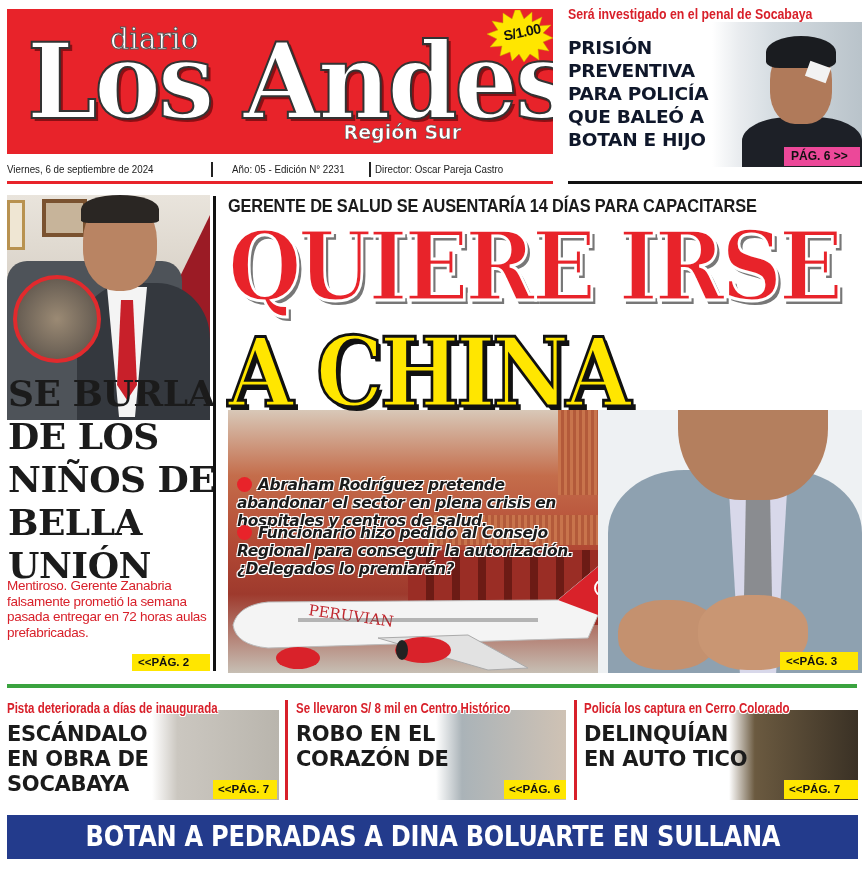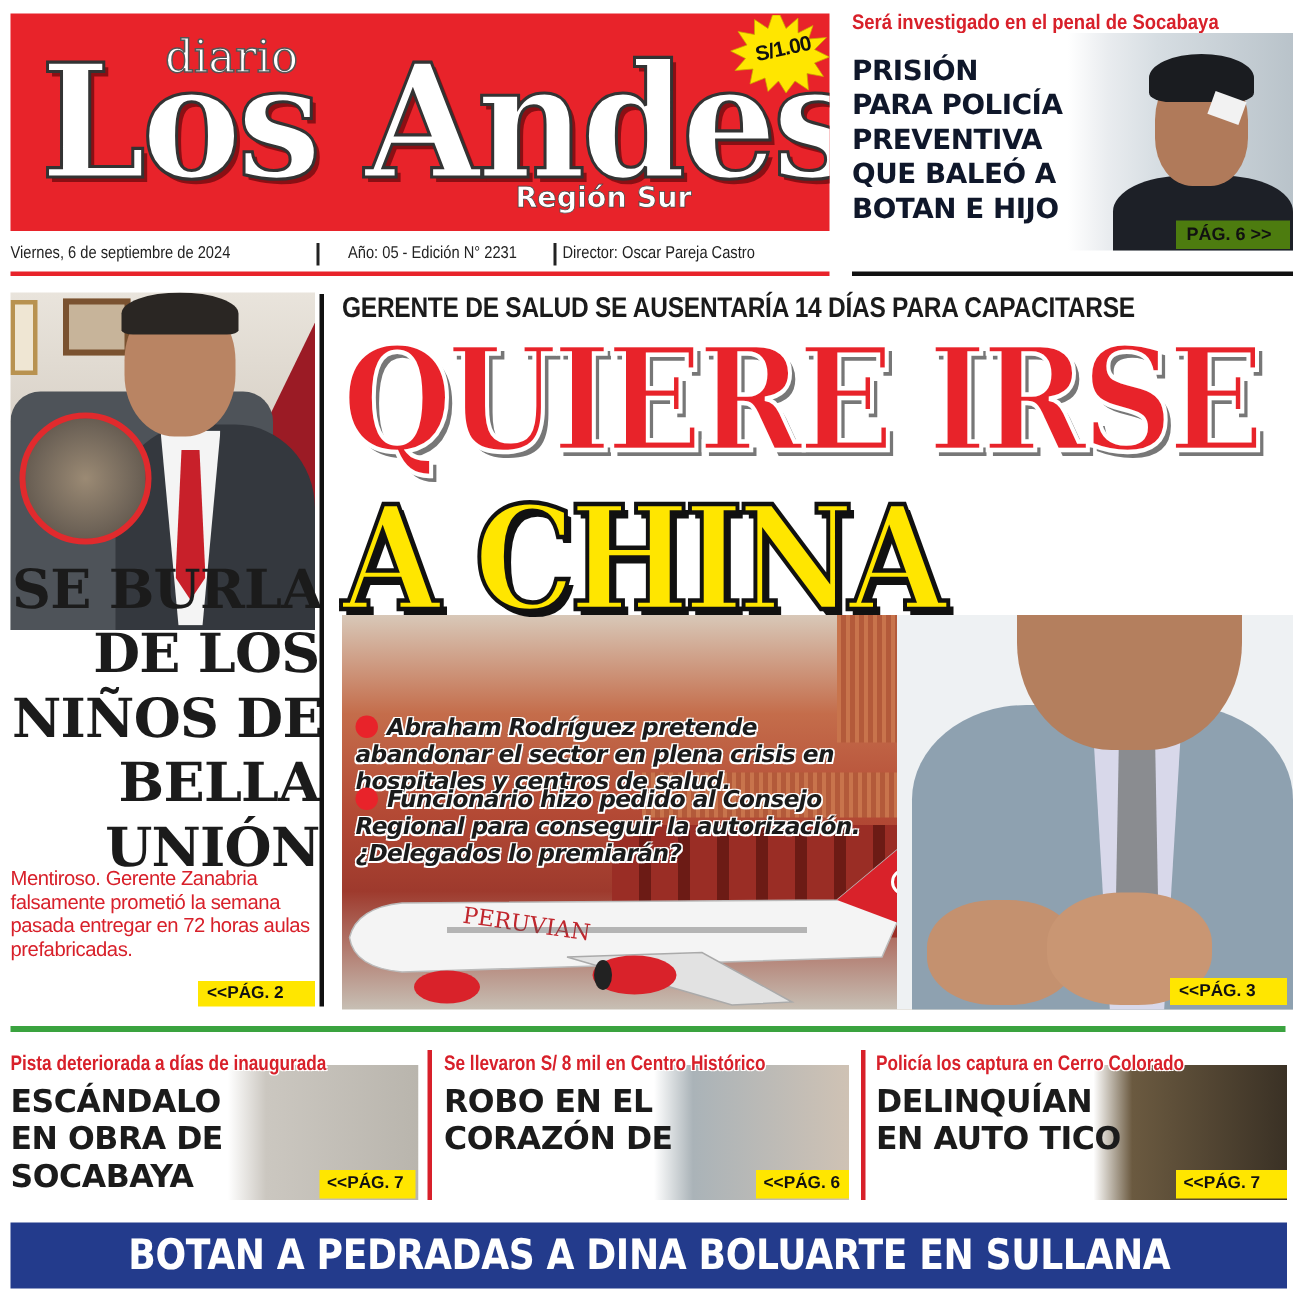--- a/index.html
+++ b/index.html
@@ -24,37 +24,37 @@
   #dateline-rule { left: 7px; top: 181px; width: 546px; height: 3px; background: #e8232a; }
 
   
   #tr-kicker { left: 568px; top: 6px; font-size: 14px; font-weight: bold; color: #d8202a; white-space: nowrap; transform: scaleX(0.88); transform-origin: left; }
   #tr-photo { left: 712px; top: 22px; width: 150px; height: 145px; background: linear-gradient(90deg, #fff 0%, #e9ecef 18%, #d6dde2 40%, #b9c3ca 100%); overflow: hidden; }
   #tr-face { position: absolute; left: 58px; top: 22px; width: 62px; height: 80px; border-radius: 45% 45% 40% 40%; background: #b07a5a; }
   #tr-hair { position: absolute; left: 54px; top: 14px; width: 70px; height: 32px; border-radius: 50% 50% 20% 20%; background: #1a1c20; }
   #tr-bandage { position: absolute; left: 95px; top: 42px; width: 22px; height: 16px; background: #f2f2f2; transform: rotate(20deg); }
   #tr-body { position: absolute; left: 30px; top: 95px; width: 120px; height: 60px; border-radius: 40% 40% 0 0; background: #1d2027; }
   #tr-headline { left: 568px; top: 36px; width: 160px; font-family: "DejaVu Sans", sans-serif; font-weight: bold; font-size: 18.5px; line-height: 23px; color: #0f172a; letter-spacing: -0.3px; }
-  #tr-page { left: 784px; top: 147px; width: 76px; height: 19px; background: #4d7c0f; font-size: 12px; font-weight: bold; color: #111; padding-left: 7px; line-height: 19px; white-space: nowrap; }
+  #tr-page { left: 784px; top: 147px; width: 76px; height: 19px; background: #ec4899; font-size: 12px; font-weight: bold; color: #111; padding-left: 7px; line-height: 19px; white-space: nowrap; }
   #tr-rule { left: 568px; top: 181px; width: 294px; height: 3px; background: #111; }
 
   
   #ls-photo { left: 7px; top: 195px; width: 203px; height: 225px; background: linear-gradient(180deg, #e9e4dc 0%, #d9d2c8 40%, #6a6e74 100%); overflow: hidden; }
   #ls-frame { position: absolute; left: 35px; top: 4px; width: 45px; height: 38px; border: 4px solid #7a5230; background: #c7b49a; }
   #ls-frame2 { position: absolute; left: 0; top: 5px; width: 18px; height: 50px; border: 3px solid #b89250; background: #efe6d3; }
   #ls-red { position: absolute; right: 0; top: 20px; width: 38px; height: 130px; background: #9b1b25; clip-path: polygon(100% 0, 100% 100%, 0 100%, 0 60%); }
   #ls-chair { position: absolute; left: 0; top: 66px; width: 175px; height: 160px; border-radius: 20px 20px 0 0; background: #4e5359; }
   #ls-face { position: absolute; left: 76px; top: 4px; width: 74px; height: 92px; border-radius: 45%; background: #b98463; }
   #ls-hair { position: absolute; left: 74px; top: 0; width: 78px; height: 28px; border-radius: 50% 50% 10% 10%; background: #2a2623; }
   #ls-suit { position: absolute; left: 70px; top: 88px; width: 133px; height: 140px; border-radius: 40% 40% 0 0; background: #34383e; }
   #ls-shirt { position: absolute; left: 100px; top: 92px; width: 40px; height: 130px; background: #f4f4f4; clip-path: polygon(0 0, 100% 0, 70% 100%, 30% 100%); }
   #ls-tie { position: absolute; left: 110px; top: 105px; width: 20px; height: 100px; background: #c8202a; clip-path: polygon(20% 0, 80% 0, 100% 85%, 50% 100%, 0 85%); }
   #ls-inset { position: absolute; left: 6px; top: 80px; width: 88px; height: 88px; border-radius: 50%; border: 4px solid #e12a2d; background: radial-gradient(circle at 50% 50%, #9b8a74 0%, #6f6458 60%, #544a40 100%); }
   #ls-headline { left: 8px; top: 372px; width: 205px; font-family: "DejaVu Serif", serif; font-weight: bold; font-size: 36px; line-height: 43px; color: #1b1b1b; letter-spacing: -0.5px; }
-  #ls-headline div { white-space: nowrap; text-align: right; }
+  #ls-headline div { white-space: nowrap; }
   #ls-deck { left: 7px; top: 578px; width: 205px; font-size: 13.5px; line-height: 15.5px; color: #d8202a; letter-spacing: -0.3px; }
   #ls-page { left: 132px; top: 654px; width: 78px; height: 17px; background: #ffe600; font-size: 11.5px; font-weight: bold; color: #111; padding-left: 6px; line-height: 17px; }
   #ls-vrule { left: 213px; top: 196px; width: 3px; height: 475px; background: #111; }
 
   
   #ms-kicker { left: 228px; top: 195px; font-size: 19px; font-weight: bold; color: #1b1b1b; white-space: nowrap; transform: scaleX(0.86); transform-origin: left; letter-spacing: -0.2px; }
   #ms-scene { left: 228px; top: 410px; width: 634px; height: 263px; overflow: hidden; background: linear-gradient(180deg, #d8c8b8 0%, #c46d4b 25%, #b44a35 50%, #9e3a2d 70%, #c7bfb4 100%); }
   #ms-roof1 { position: absolute; left: 330px; top: 0; width: 200px; height: 85px; background: repeating-linear-gradient(90deg, #c8744c 0 3px, #b35a3a 3px 6px); }
   #ms-roof2 { position: absolute; left: 200px; top: 105px; width: 260px; height: 30px; background: repeating-linear-gradient(90deg, #c8744c 0 3px, #b35a3a 3px 6px); }
   #ms-columns { position: absolute; left: 180px; top: 140px; width: 300px; height: 75px; background: repeating-linear-gradient(90deg, #9a2d25 0 18px, #6c1b15 18px 26px); }
@@ -128,22 +128,22 @@
 <a id="tr-story">
   <div id="tr-photo" class="abs">
     <div id="tr-body"></div>
     <div id="tr-face"></div>
     <div id="tr-hair"></div>
     <div id="tr-bandage"></div>
   </div>
   <div id="tr-kicker" class="abs">Será investigado en el penal de Socabaya</div>
   <div id="tr-headline" class="abs">
     <div>PRISIÓN</div>
+    <div>PREVENTIVA</div>
     <div>PARA POLICÍA</div>
-    <div>PREVENTIVA</div>
     <div>QUE BALEÓ A</div>
     <div>BOTAN E HIJO</div>
   </div>
   <div id="tr-page" class="abs">PÁG. 6 &gt;&gt;</div>
 </a>
 <div id="tr-rule" class="abs"></div>
 
 
 <a id="ls-story">
   <div id="ls-photo" class="abs">

